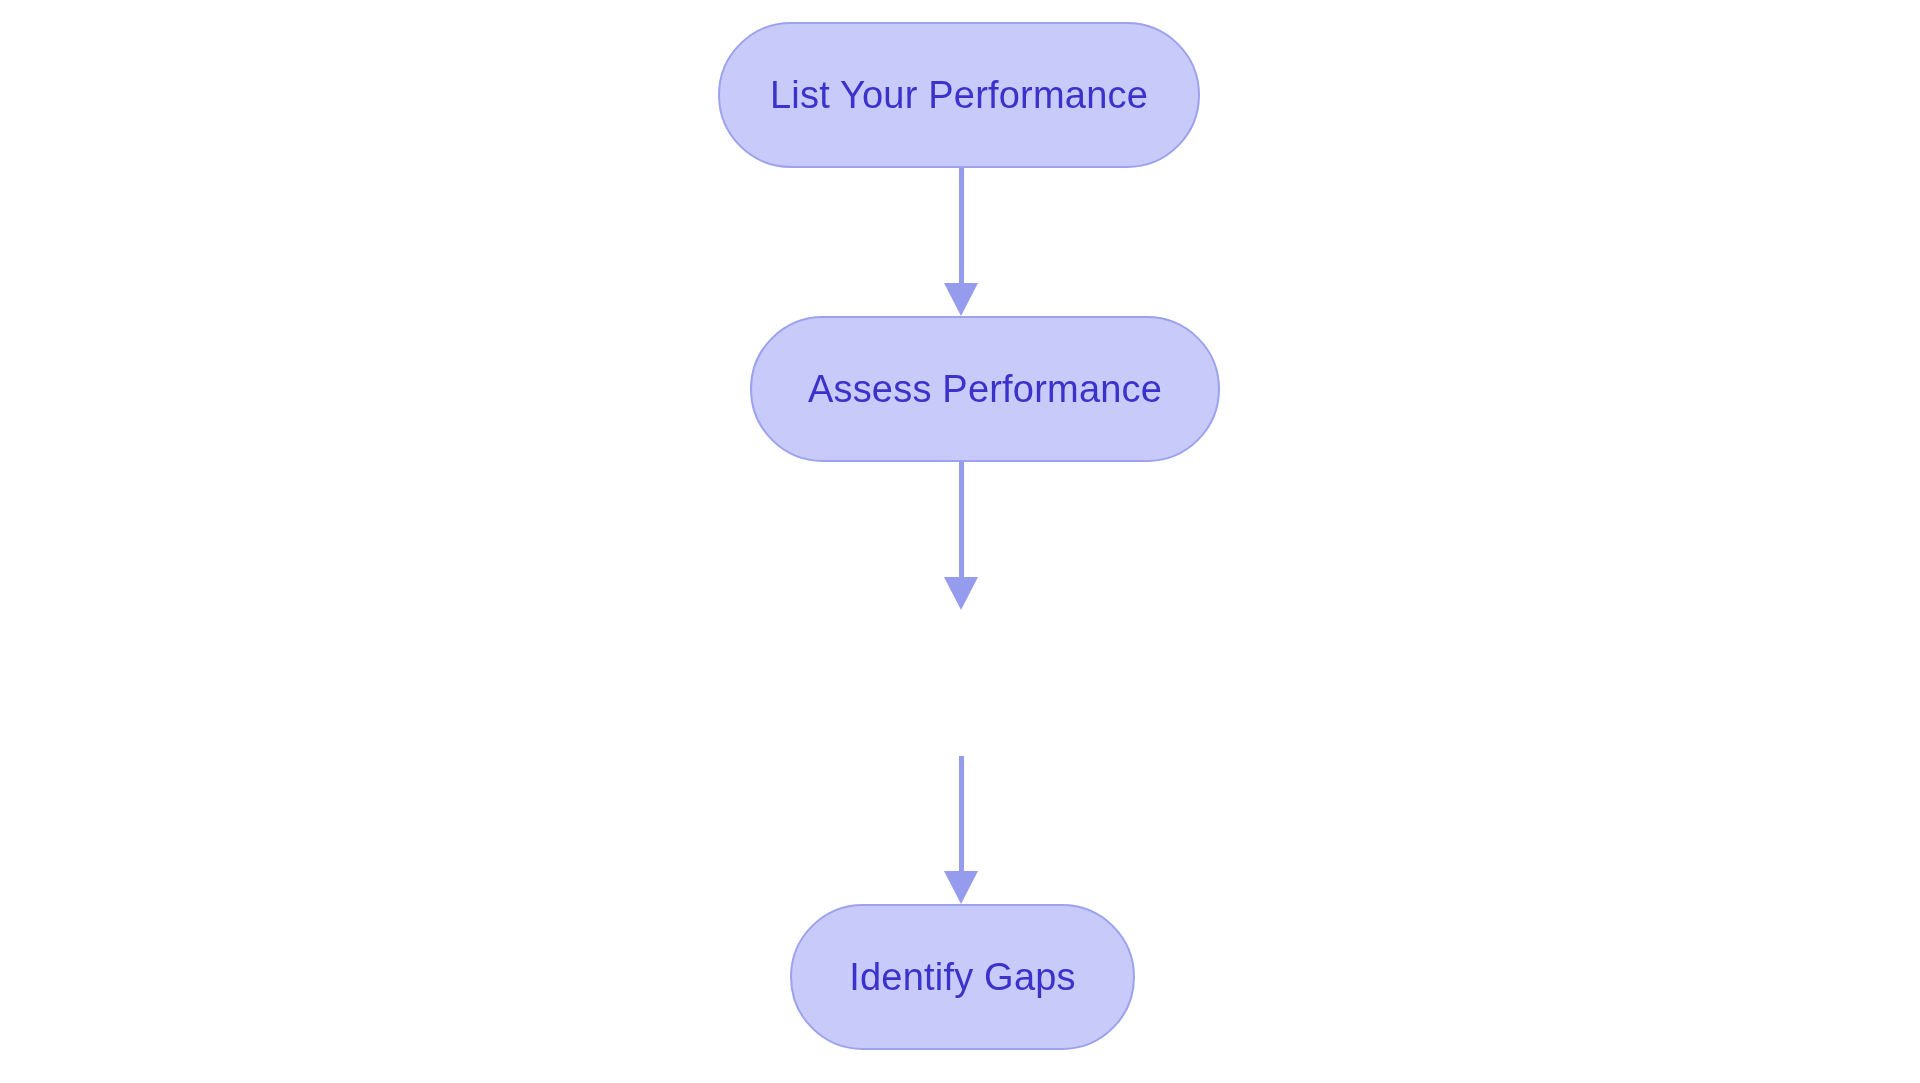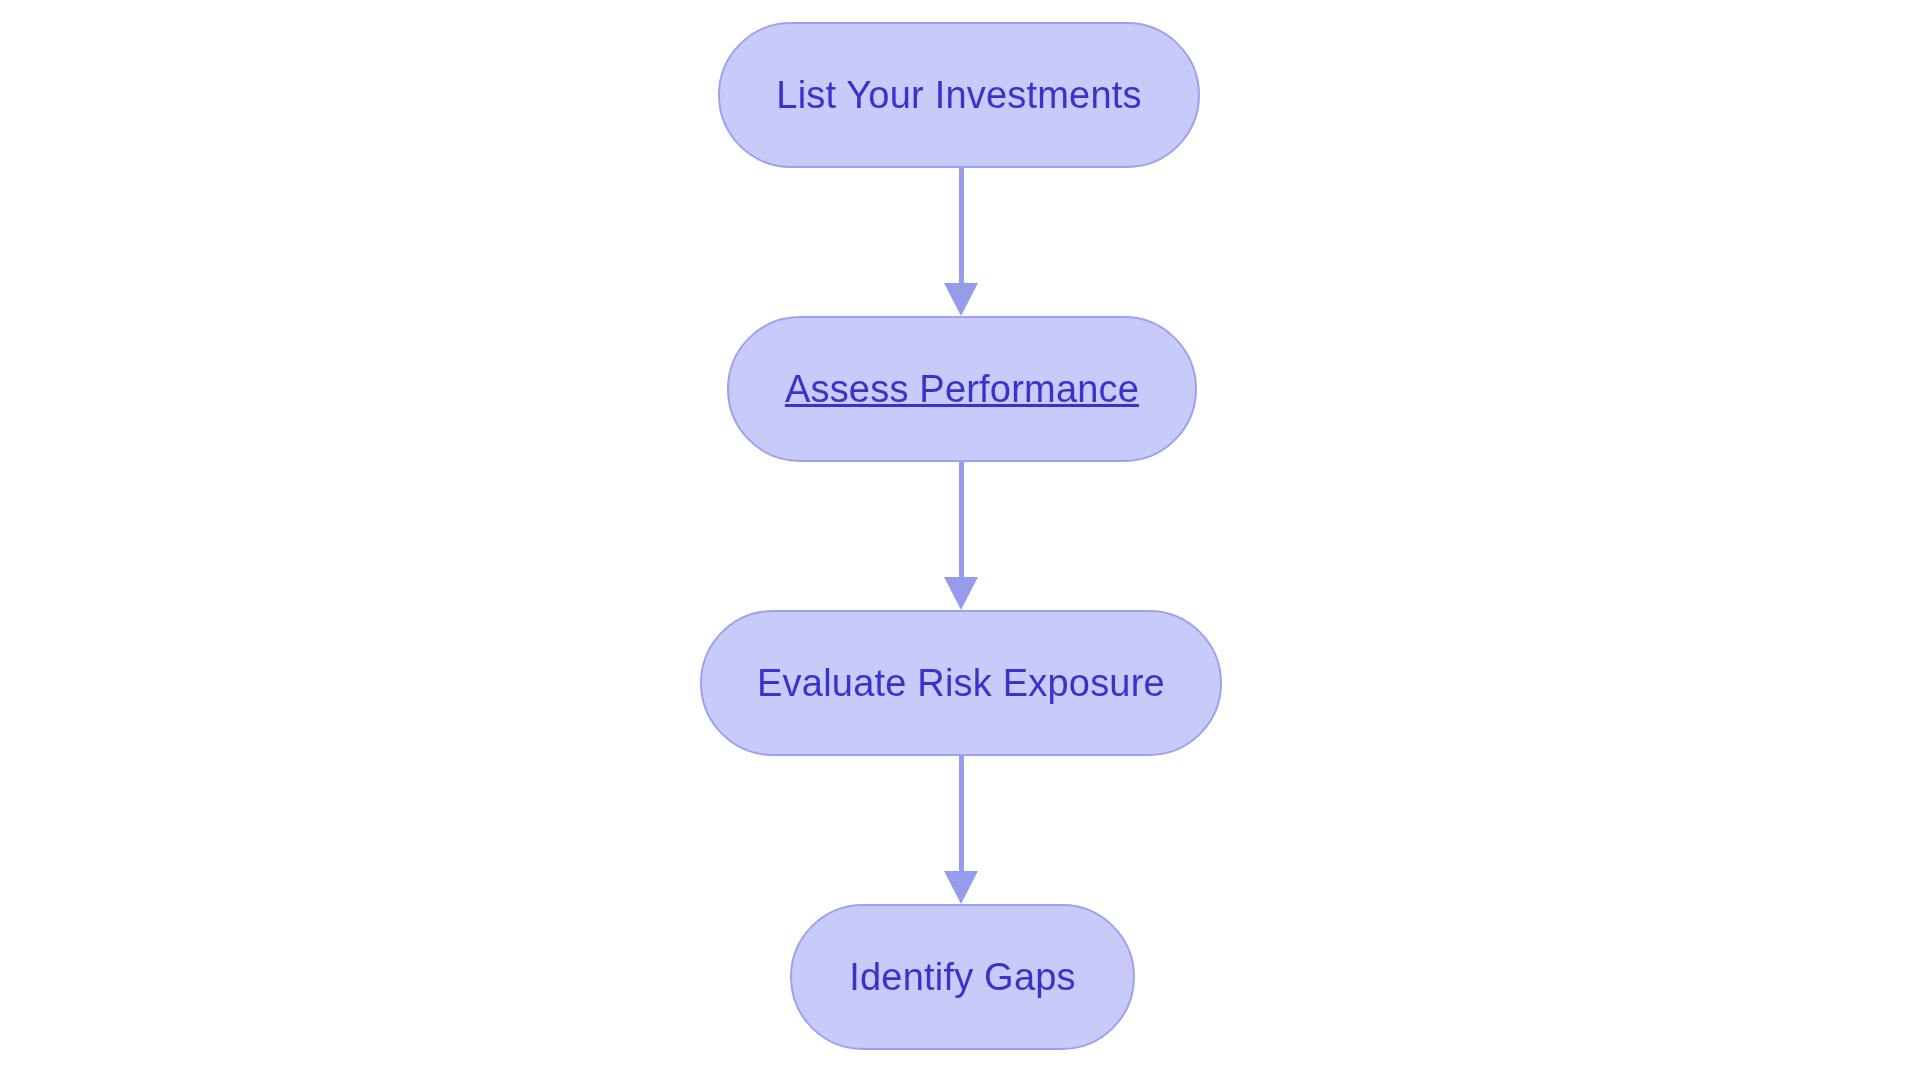--- a/index.html
+++ b/index.html
@@ -43,21 +43,21 @@
     font-family: "Liberation Sans", sans-serif;
     font-size: 38px;
     font-weight: 400;
     line-height: 1;
     letter-spacing: 0.2px;
     color: #3b32cc;
     white-space: nowrap;
     text-align: center;
   }
   #node-0 { left: 718px;  top: 22px;   width: 482px; }
-  #node-1 { left: 727px;  top: 316px;  width: 470px; text-decoration: underline; }
+  #node-1 { left: 750px;  top: 316px;  width: 470px; }
   #node-2 { left: 700px;  top: 610px;  width: 522px; }
   #node-3 { left: 790px;  top: 904px;  width: 345px; justify-content: center; }
 
   
   .connector {
     position: absolute;
     z-index: 1;
   }
   .connector-line {
     position: absolute;
@@ -87,40 +87,37 @@
   #connector-2 .connector-line  { height: 115px; }
   #connector-2 .connector-arrow { top: 115px; }
 </style>
 </head>
 <body>
 
 <div id="flow-canvas">
   <div class="flow-column">
 
     <div class="node" id="node-0">
-      <span class="node-label">List Your Investments</span>
+      <span class="node-label">List Your Performance</span>
     </div>
 
     <div class="connector" id="connector-0">
       <div class="connector-line"></div>
       <div class="connector-arrow"></div>
     </div>
 
     <div class="node" id="node-1">
       <span class="node-label">Assess Performance</span>
     </div>
 
     <div class="connector" id="connector-1">
       <div class="connector-line"></div>
       <div class="connector-arrow"></div>
     </div>
 
-    <div class="node" id="node-2">
-      <span class="node-label">Evaluate Risk Exposure</span>
-    </div>
 
     <div class="connector" id="connector-2">
       <div class="connector-line"></div>
       <div class="connector-arrow"></div>
     </div>
 
     <div class="node" id="node-3">
       <span class="node-label">Identify Gaps</span>
     </div>
 

